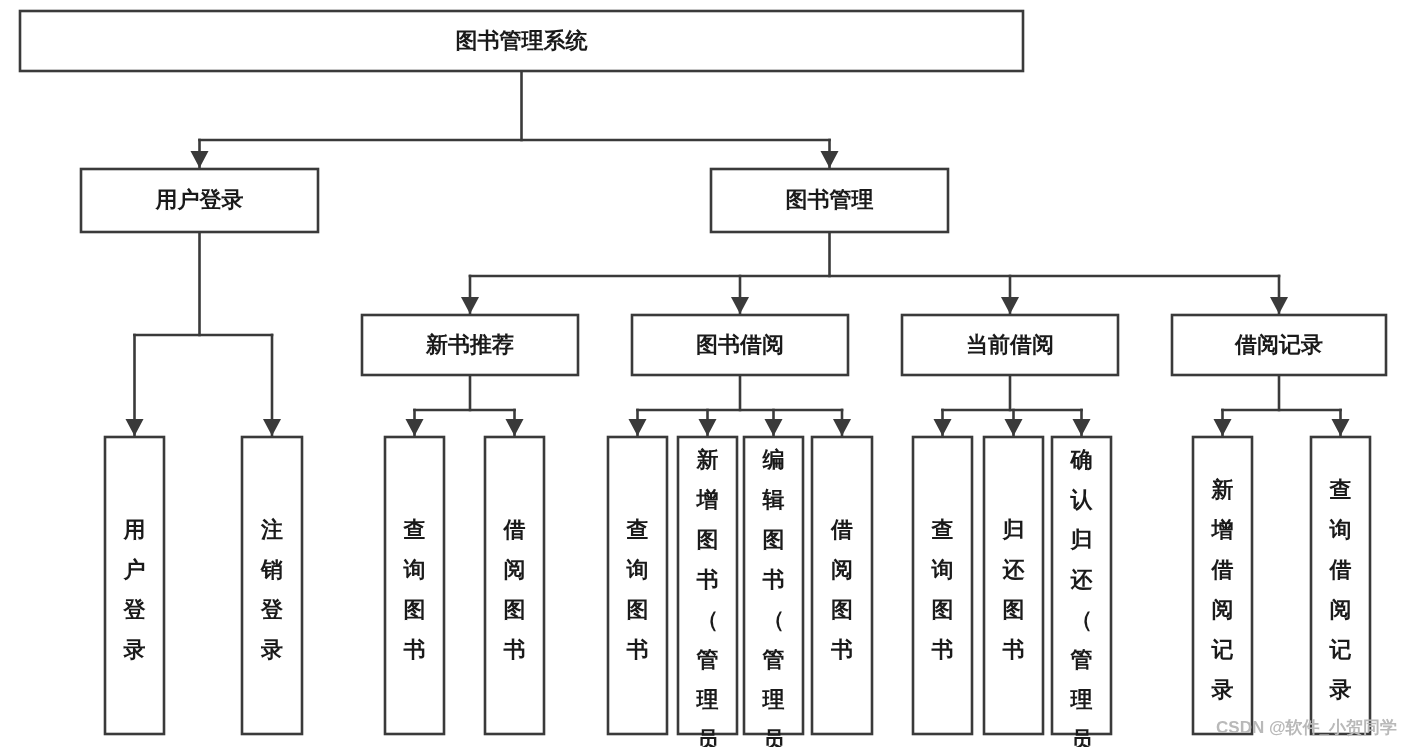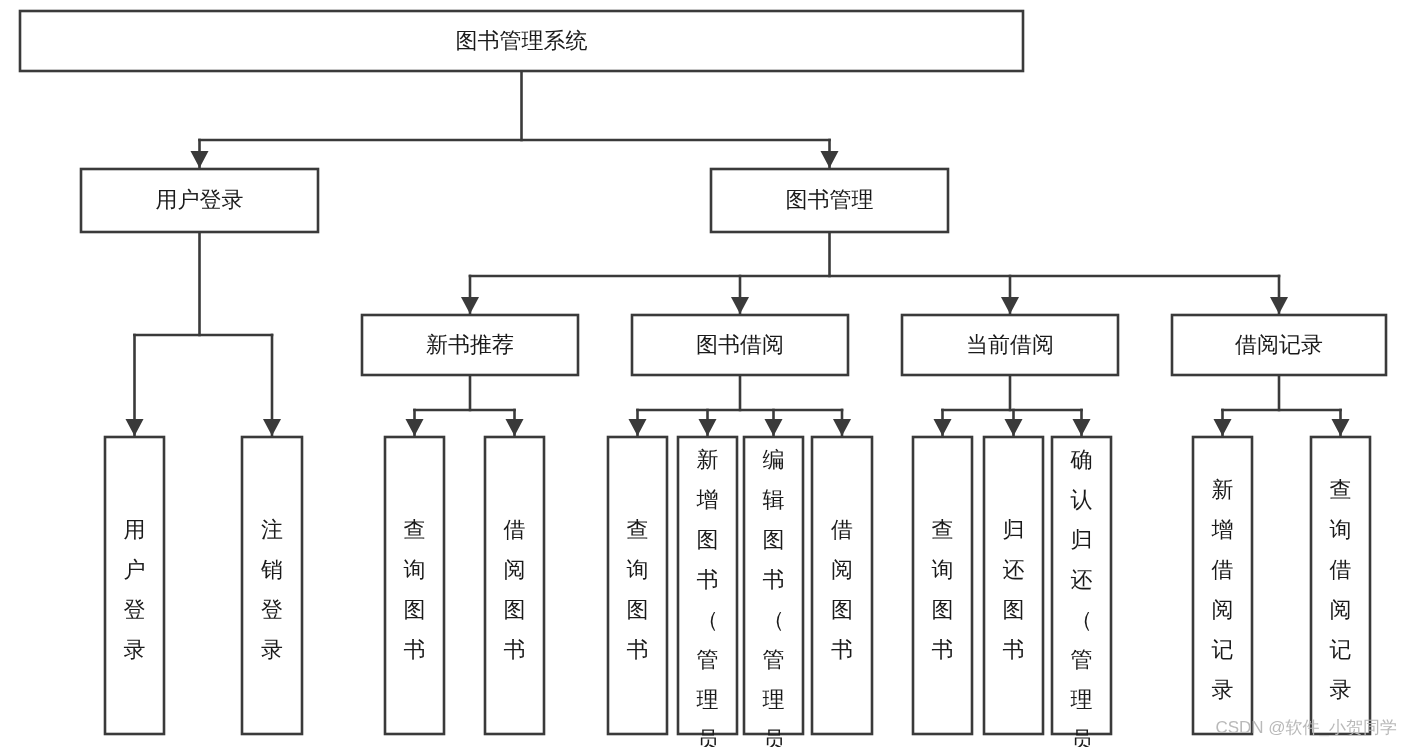--- a/index.html
+++ b/index.html
@@ -12,20 +12,21 @@
     height: 747px;
     font-family: "Liberation Sans", "DejaVu Sans", sans-serif;
     overflow: hidden;
     position: relative;
   }
   #diagram-root {
     position: absolute;
     left: 0; top: 0;
     width: 1405px;
     height: 747px;
+    font-weight: bold;
   }
   svg#flow {
     display: block;
     width: 1405px;
     height: 747px;
   }
   .node-rect {
     fill: #ffffff;
     stroke: #3a3a3a;
     stroke-width: 2.6;

